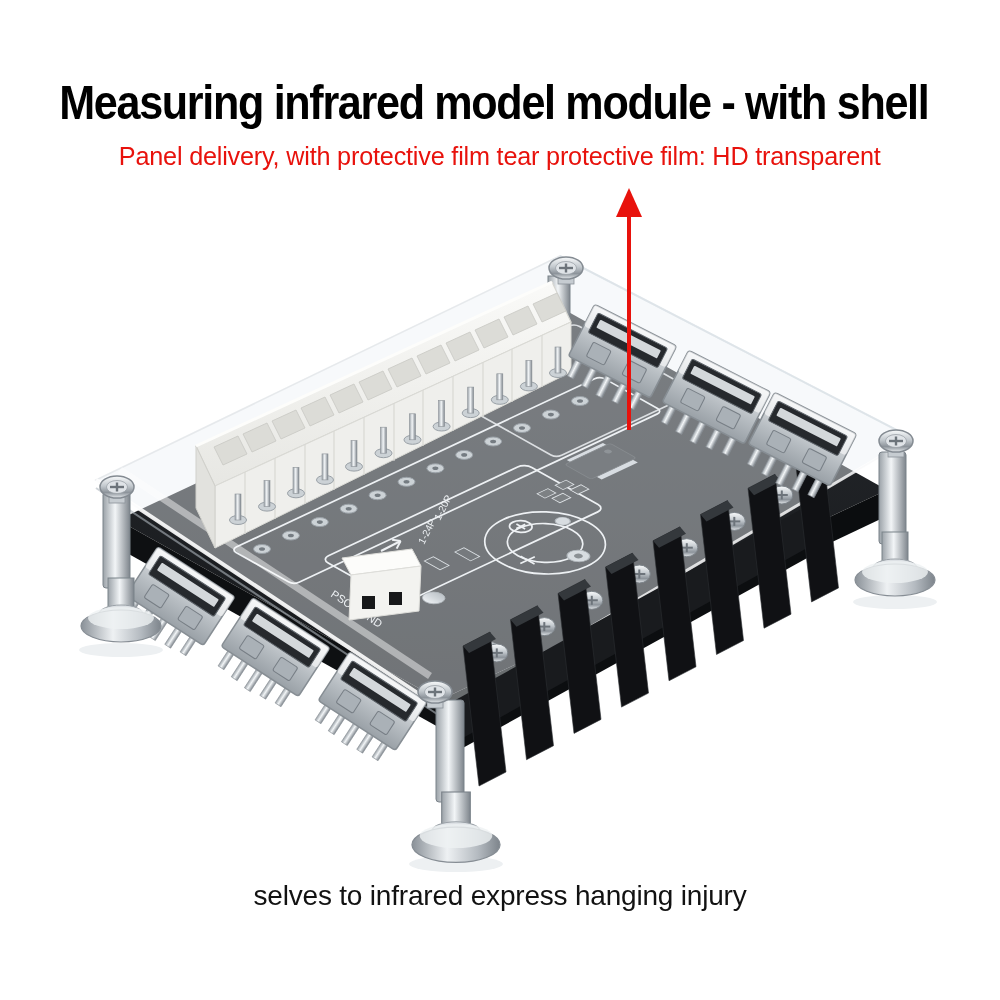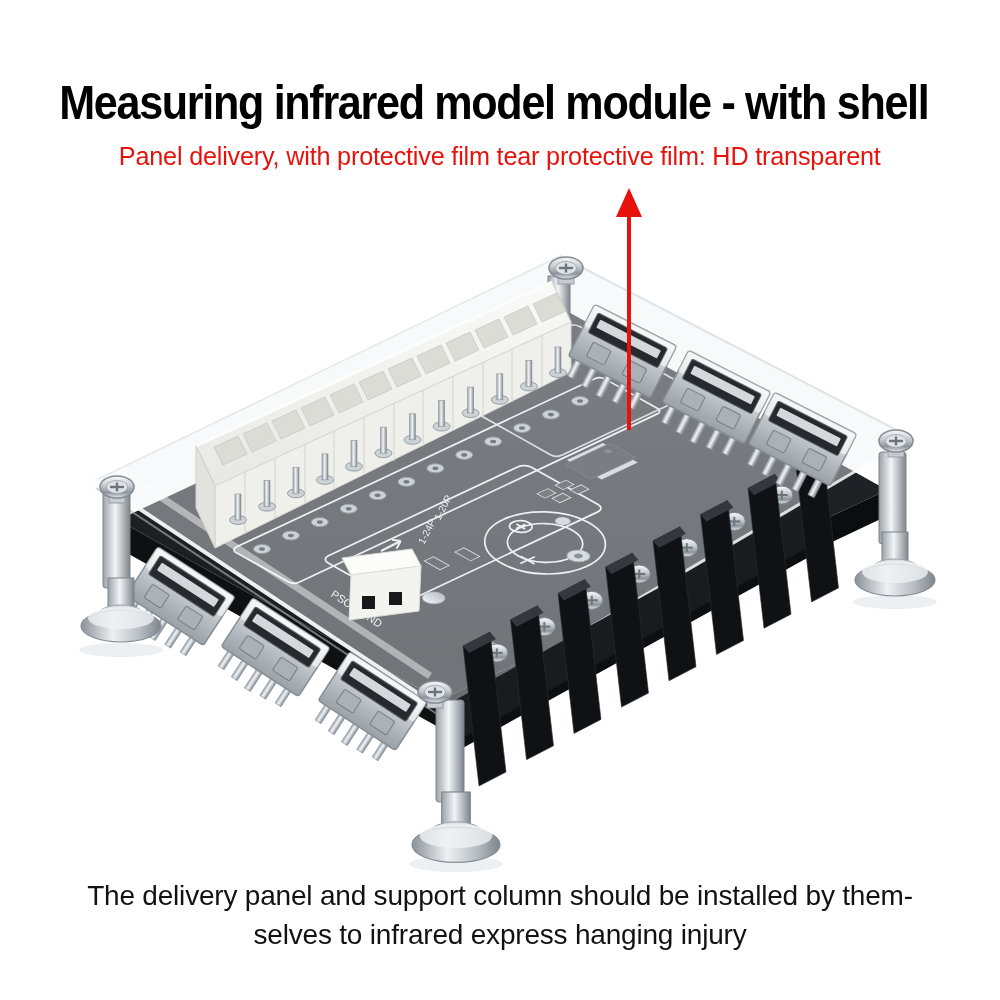--- a/index.html
+++ b/index.html
@@ -331,15 +331,14 @@
     <use href="#cscrew" transform="translate(435,692)"></use>
   </g>
 
   <g>
     <line x1="629" y1="430" x2="629" y2="210" stroke="#e8120c" stroke-width="4"></line>
     <polygon points="629,188 616,217 642,217" fill="#e8120c"></polygon>
   </g>
 </svg>
 
 <div class="caption">
-  <div>The delivery panel and support column should be installed by them-</div>
   <div>selves to infrared express hanging injury</div>
 </div>
 
 </body></html>

